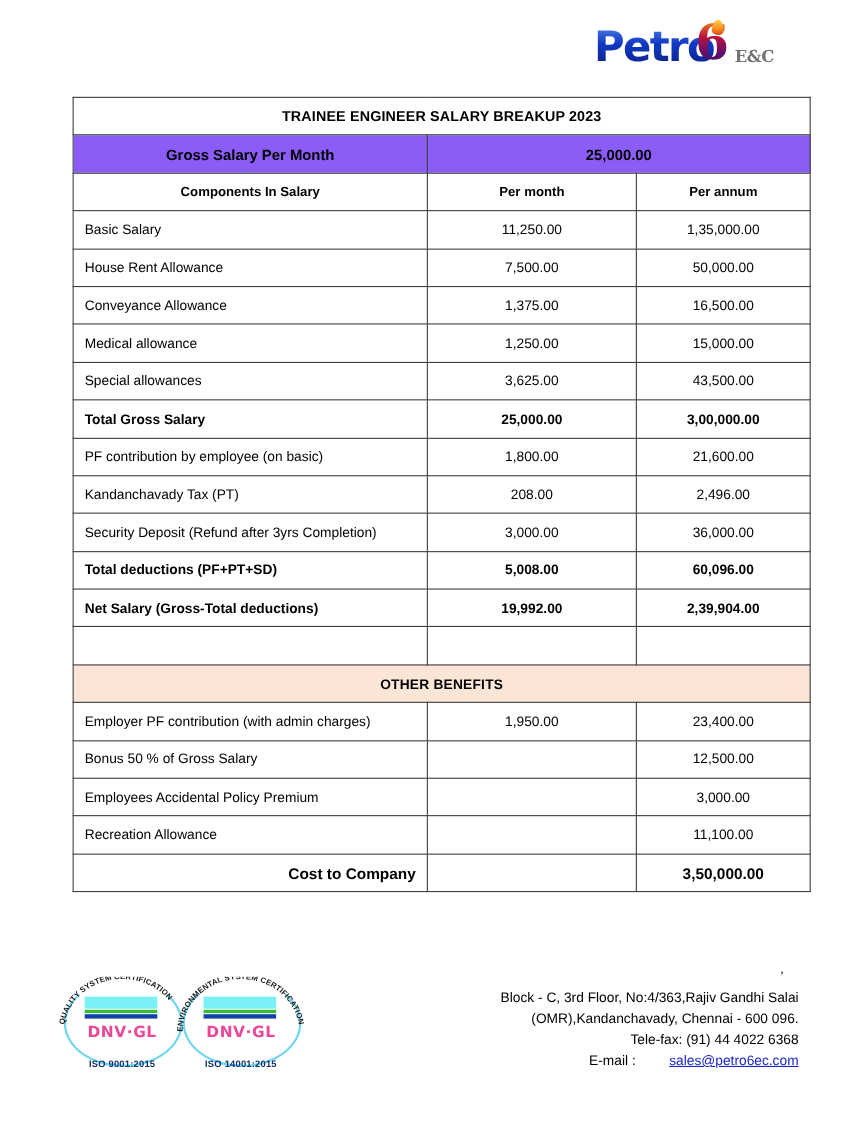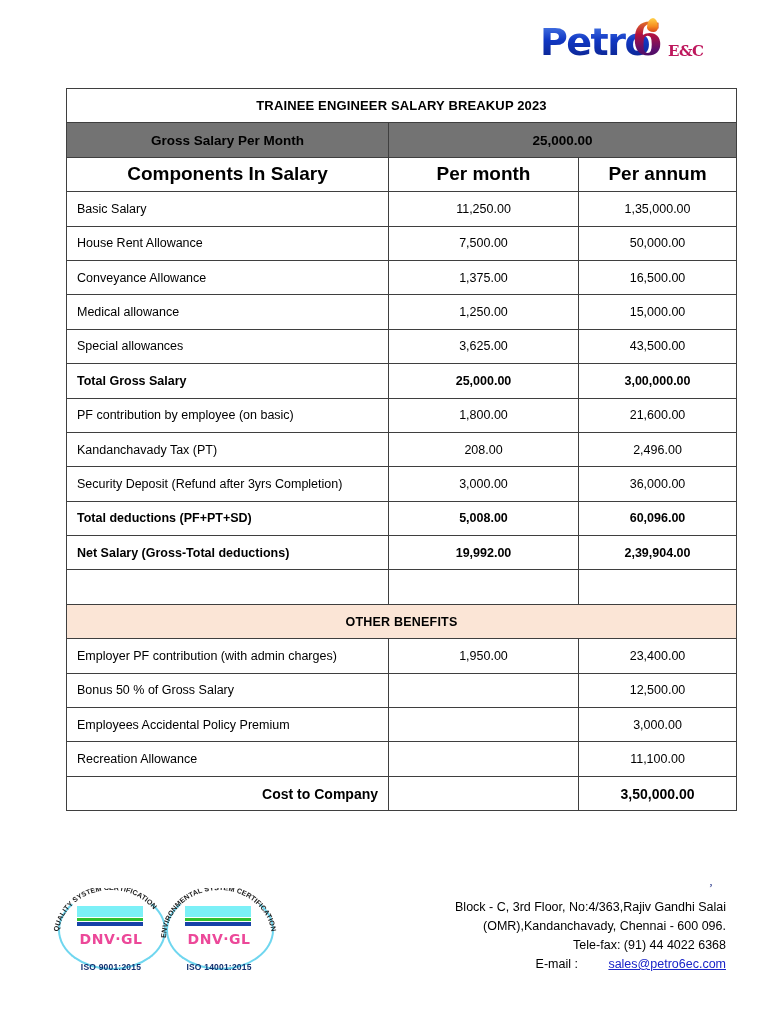--- a/index.html
+++ b/index.html
@@ -60,21 +60,21 @@
     background: linear-gradient(180deg, #ffd24a 0%, #f68b1f 60%, #d8451c 100%);
     border-radius: 55% 45% 40% 60% / 70% 70% 30% 30%;
   }
   .logo-ec {
     position: absolute;
     left: 128px;
     top: 28px;
     font-family: "DejaVu Serif", serif;
     font-weight: bold;
     font-size: 15px;
-    color: #be185d;
+    color: #737373;
     letter-spacing: -0.5px;
   }
 
   
   #salary-table {
     position: absolute;
     left: 66px;
     top: 88px;
     width: 670px;
     border-collapse: collapse;
@@ -92,29 +92,29 @@
   col.c-month { width: 190px; }
   col.c-annum { width: 158px; }
 
   .title-row td {
     text-align: center;
     font-weight: bold;
     font-size: 13px;
     letter-spacing: 0.15px;
   }
   .gross-row td {
-    background: #737373;
+    background: #8b5cf6;
     text-align: center;
     font-weight: bold;
     font-size: 13.5px;
   }
   .colhead-row td {
     text-align: center;
     font-weight: bold;
-    font-size: 19px;
+    font-size: 12px;
   }
   .t-label { text-align: left; }
   .t-num {
     text-align: center;
     font-family: "Liberation Serif", serif;
     font-size: 12.5px;
   }
   .bold { font-weight: bold; }
   .bold .t-label, td.bold { font-weight: bold; }
   tr.bold td { font-weight: bold; }

